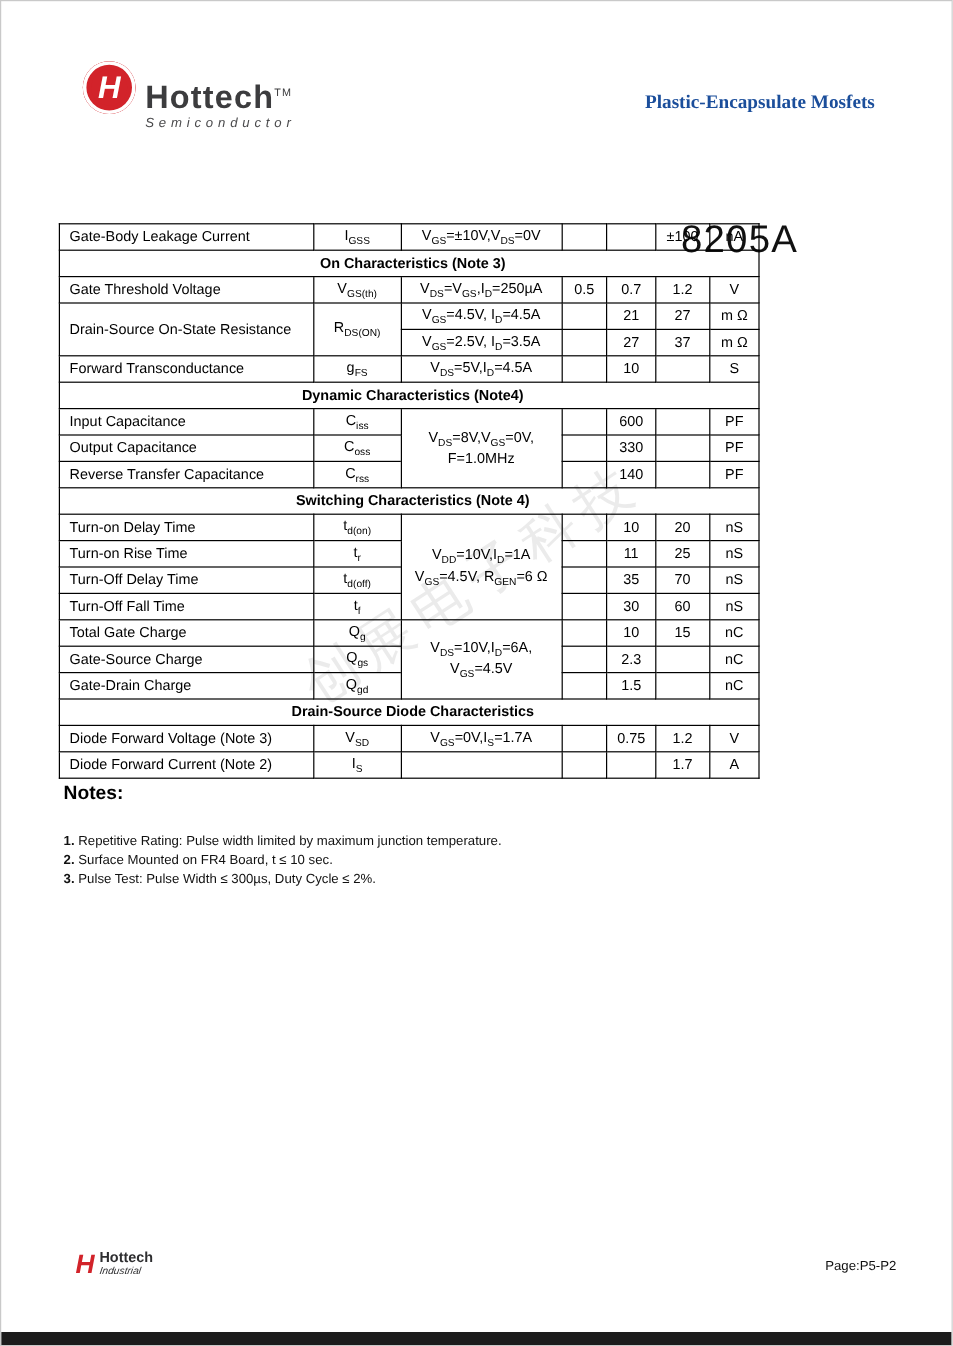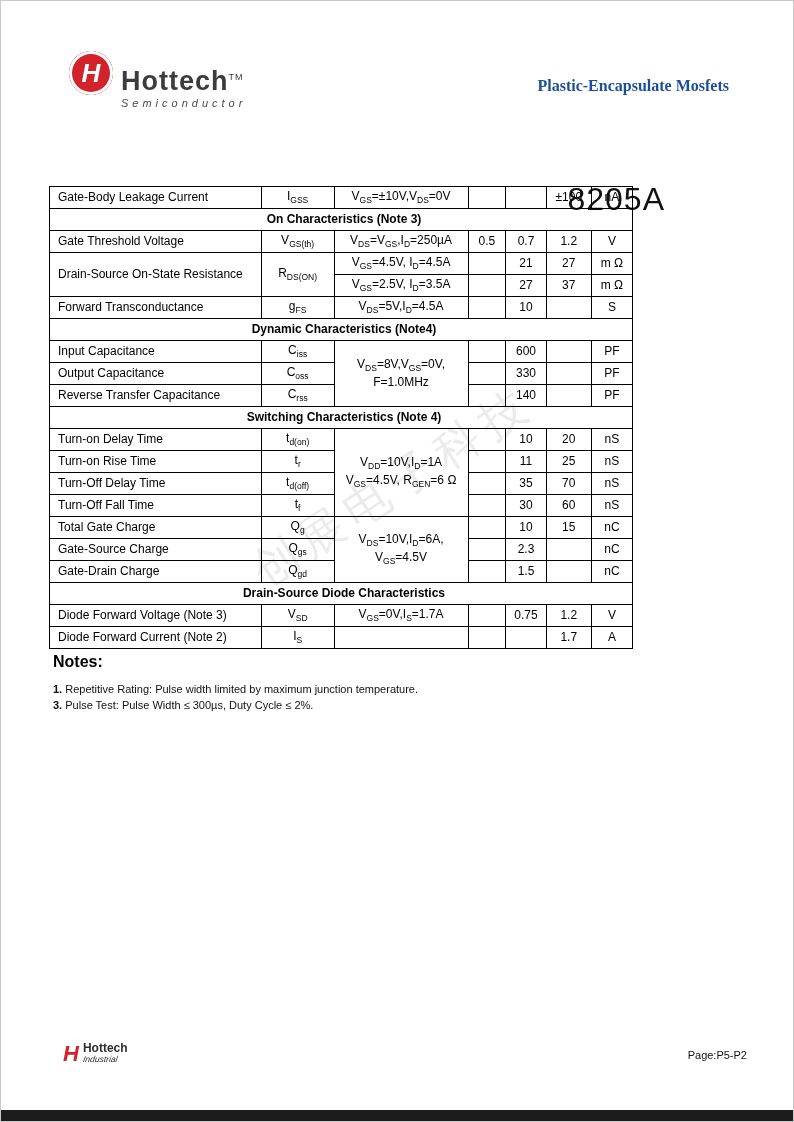--- a/index.html
+++ b/index.html
@@ -30,21 +30,21 @@
   .spec-table td.section{text-align:center;padding-left:8px;font-weight:bold;}
   .spec-table sub{font-size:8.5px;}
 
   
   .watermark{position:absolute;top:455px;left:230px;transform:rotate(-33deg);
              font-size:46px;color:rgba(110,110,110,0.14);letter-spacing:8px;
              pointer-events:none;white-space:nowrap;}
 
   
   .notes{position:absolute;top:652px;left:52px;width:600px;}
-  .notes-title{font-size:16px;font-weight:bold;margin-bottom:12px;}
+  .notes-title{font-size:16px;font-weight:bold;margin-bottom:24px;}
   .note-line{font-size:11px;margin-bottom:4px;color:#111;}
   .note-num{font-weight:bold;}
 
   
   .footer-logo{position:absolute;left:62px;top:1040px;display:flex;align-items:center;}
   .footer-logo-mark{color:#d2232a;font-size:22px;font-weight:bold;font-style:italic;margin-right:4px;}
   .footer-logo-text{display:flex;flex-direction:column;line-height:11px;}
   .footer-brand{font-size:12px;font-weight:bold;color:#2e2e30;}
   .footer-brand-sub{font-size:8.5px;font-style:italic;color:#2e2e30;transform:skewX(-8deg);}
   .footer-company{position:absolute;left:160px;top:1045px;font-family:"Liberation Serif",serif;
@@ -237,20 +237,21 @@
           <td></td>
           <td>1.7</td>
           <td>A</td>
         </tr>
       </tbody>
   </table>
 
   <div class="notes">
     <div class="notes-title">Notes:</div>
     <div class="note-line"><span class="note-num">1.</span> <span>Repetitive Rating: Pulse width limited by maximum junction temperature.</span></div>
+    <div class="note-line"><span class="note-num">2.</span> <span>Surface Mounted on FR4 Board, t ≤ 10 sec.</span></div>
     <div class="note-line"><span class="note-num">3.</span> <span>Pulse Test: Pulse Width ≤ 300µs, Duty Cycle ≤ 2%.</span></div>
   </div>
 
   <div class="footer-logo">
     <span class="footer-logo-mark">H</span>
     <span class="footer-logo-text">
       <span class="footer-brand">Hottech</span>
       <span class="footer-brand-sub">Industrial</span>
     </span>
   </div>

